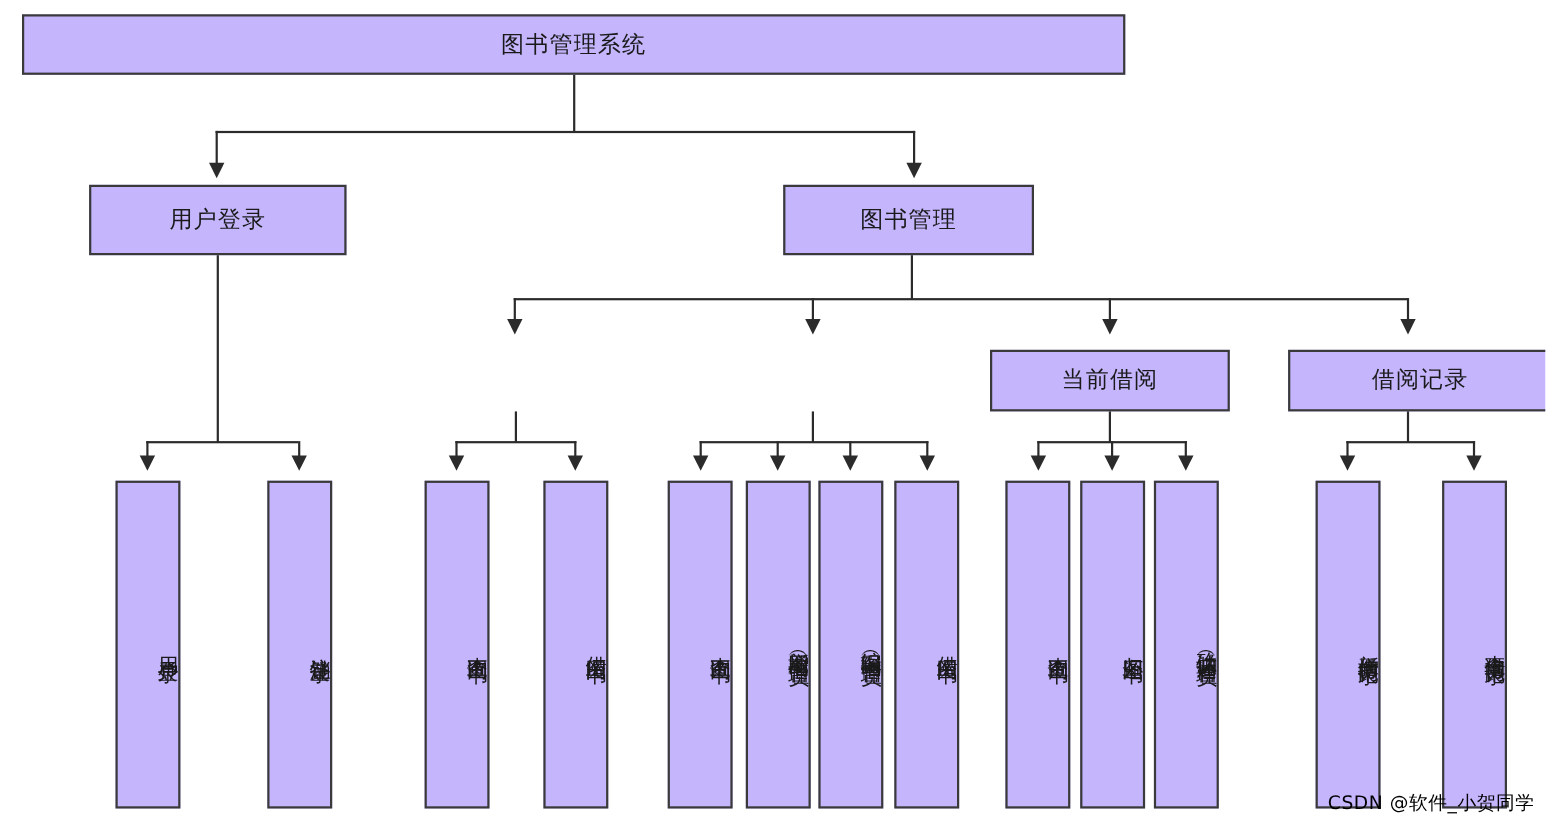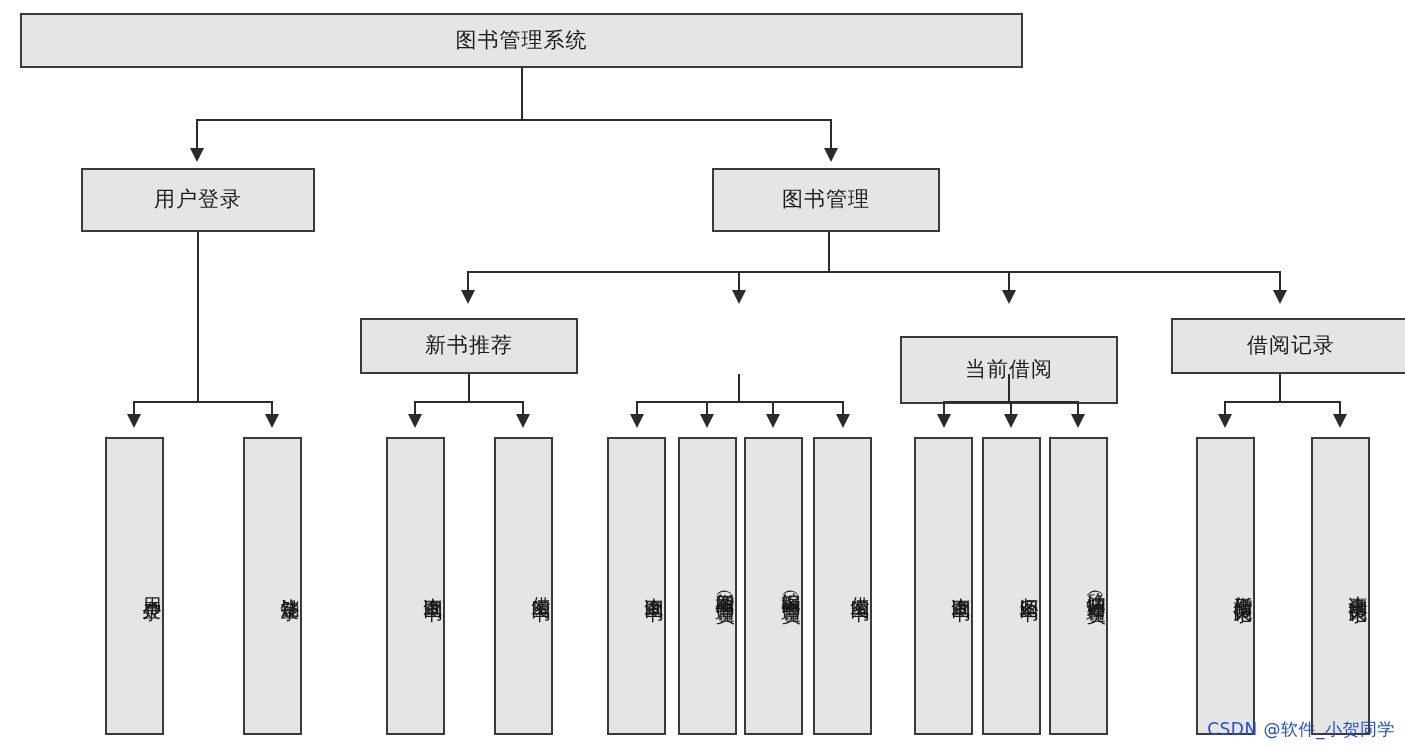--- a/index.html
+++ b/index.html
@@ -14,21 +14,21 @@
     position: relative;
     width: 1405px;
     height: 747px;
     background: #ffffff;
     overflow: hidden;
   }
   .node {
     position: absolute;
     box-sizing: border-box;
     border: 2px solid #3a3a3a;
-    background: #e5e5e5;
+    background: #c4b5fd;
     display: flex;
     align-items: center;
     justify-content: center;
     color: #1a1a1a;
   }
   .node.horiz {
     font-size: 21px;
     letter-spacing: 1px;
     line-height: 1.2;
   }
@@ -61,21 +61,21 @@
     height: 0;
     border-left: 7px solid transparent;
     border-right: 7px solid transparent;
     border-top: 14px solid #2b2b2b;
   }
   #watermark {
     position: absolute;
     right: 10px;
     bottom: 6px;
     font-size: 17px;
-    color: #1d4ed8;
+    color: #000000;
     letter-spacing: 0.5px;
     white-space: nowrap;
     pointer-events: none;
   }
 </style>
 </head>
 <body>
 
 <div id="canvas">
 
@@ -111,24 +111,21 @@
   <div class="conn hline" style="left:467px; top:271px; width:813px; height:2px;"></div>
   <div class="conn vline" style="left:467px; top:271px; width:2px; height:22px;"></div>
   <div class="arrow" style="left:461px; top:290px;"></div>
   <div class="conn vline" style="left:738px; top:271px; width:2px; height:22px;"></div>
   <div class="arrow" style="left:732px; top:290px;"></div>
   <div class="conn vline" style="left:1008px; top:271px; width:2px; height:22px;"></div>
   <div class="arrow" style="left:1002px; top:290px;"></div>
   <div class="conn vline" style="left:1279px; top:271px; width:2px; height:22px;"></div>
   <div class="arrow" style="left:1273px; top:290px;"></div>
 
-  <div class="node horiz" style="left:360px; top:318px; width:218px; height:56px;">
-    <span>新书推荐</span>
-  </div>
-  <div class="node horiz" style="left:900px; top:318px; width:218px; height:68px;margin-top:18px;">
+  <div class="node horiz" style="left:900px; top:318px; width:218px; height:56px;">
     <span>当前借阅</span>
   </div>
   <div class="node horiz" style="left:1171px; top:318px; width:240px; height:56px;">
     <span>借阅记录</span>
   </div>
 
   <div class="conn vline" style="left:468px; top:374px; width:2px; height:28px;"></div>
   <div class="conn hline" style="left:414px; top:401px; width:110px; height:2px;"></div>
   <div class="conn vline" style="left:414px; top:401px; width:2px; height:16px;"></div>
   <div class="arrow" style="left:408px; top:414px;"></div>

